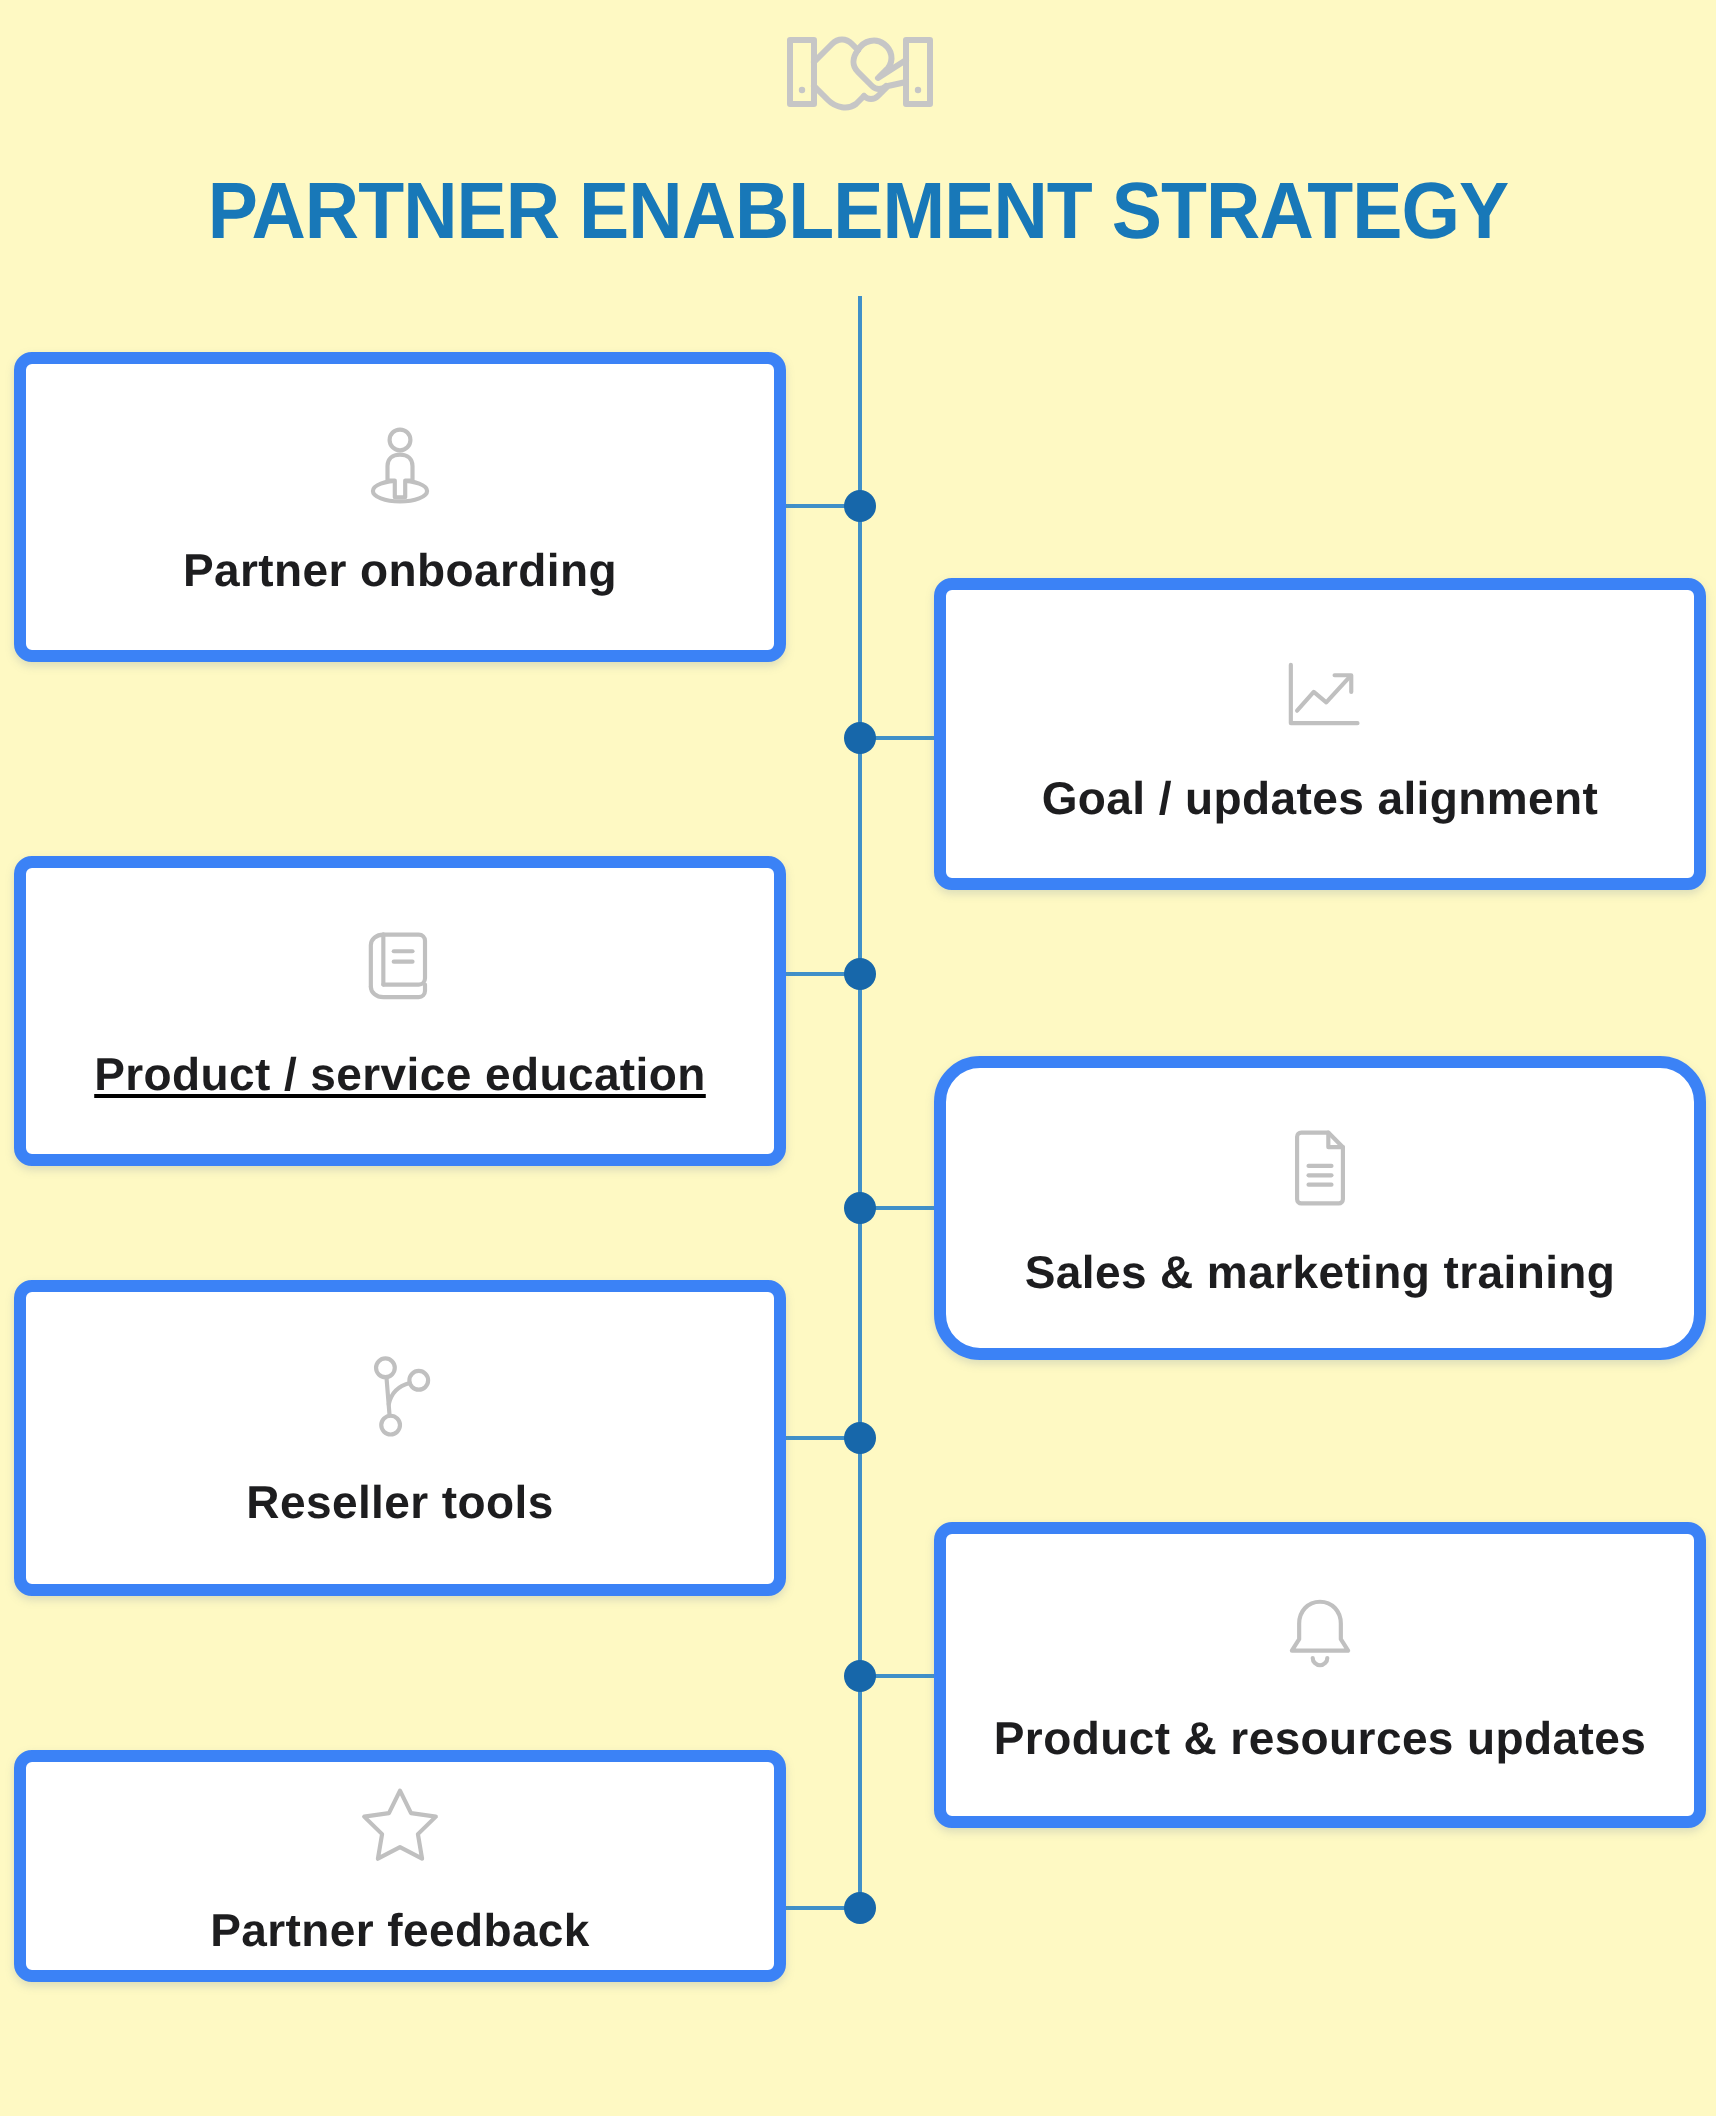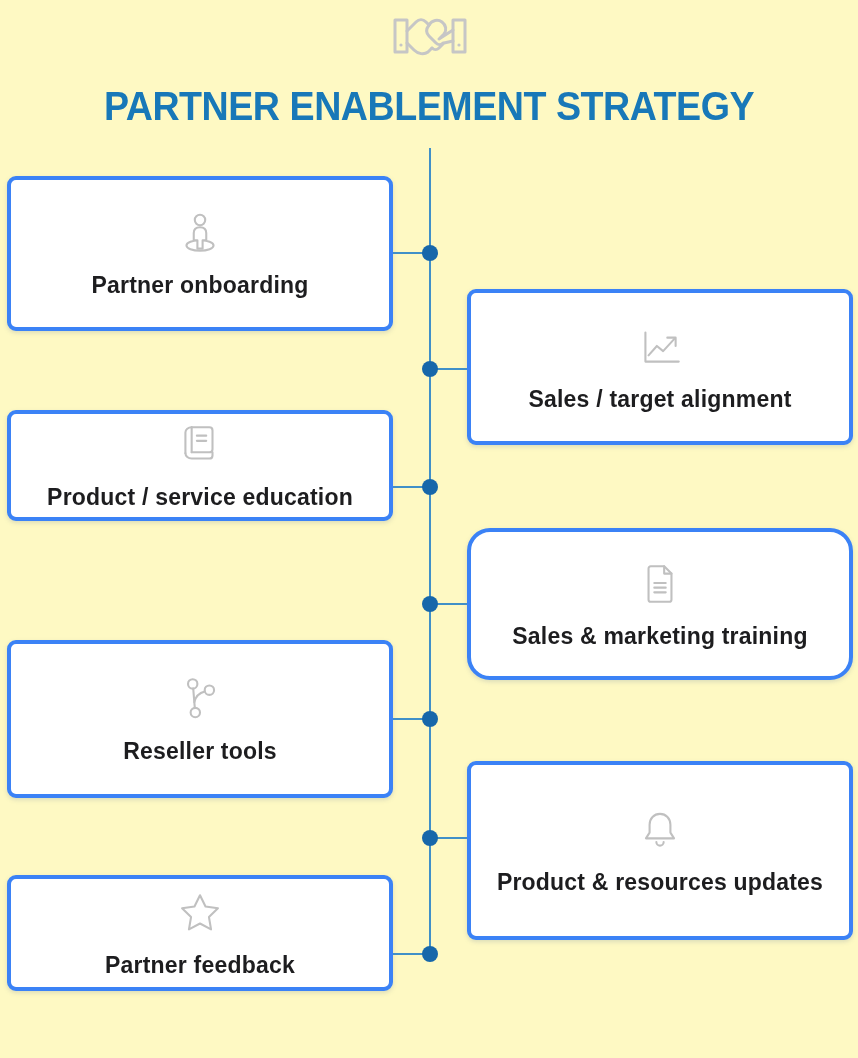--- a/index.html
+++ b/index.html
@@ -11,21 +11,21 @@
   .title{
     position:absolute;left:0;top:84px;width:858px;text-align:center;
     font-size:40px;font-weight:bold;letter-spacing:-0.5px;color:#1878b8;
     transform:scaleX(0.94);transform-origin:center;white-space:nowrap;
   }
   .vline{position:absolute;left:429px;top:148px;width:2px;height:806px;background:#4090c8;}
   .hconn{position:absolute;height:2px;background:#4090c8;}
   .dot{position:absolute;width:16px;height:16px;border-radius:50%;background:#1767aa;}
   .node{
     position:absolute;width:386px;background:#ffffff;
-    border:4px solid #3b82f6;border-radius:9px;box-sizing:border-box;
+    border:6px solid #3b82f6;border-radius:9px;box-sizing:border-box;
     box-shadow:0 2px 4px rgba(120,140,160,0.25);
     display:flex;flex-direction:column;align-items:center;justify-content:center;gap:14px;
   }
   .node .nicon{display:block;line-height:0;}
   .node .nlabel{
     font-size:23px;font-weight:bold;color:#1d1d1f;text-align:center;
     letter-spacing:0.2px;
   }
   .gicon{stroke:#c0c0c0;fill:none;stroke-width:2;stroke-linecap:round;stroke-linejoin:round;}
   .hand{stroke:#c6c6c6;fill:none;stroke-width:3;stroke-linecap:round;stroke-linejoin:round;}
@@ -83,24 +83,24 @@
   </div>
 
   <div class="node" style="left:467px;top:289px;height:156px;">
     <span class="nicon">
       <svg width="50" height="50" viewBox="0 0 48 48" class="gicon">
         <path d="M10 10 L10 38 L42 38"></path>
         <polyline points="13,32 21,23 27,28 38,16"></polyline>
         <path d="M31 15 L39 15 L39 23"></path>
       </svg>
     </span>
-    <div class="nlabel">Sales / target alignment</div>
+    <div class="nlabel">Goal / updates alignment</div>
   </div>
 
-  <div class="node" style="left:7px;top:410px;height:111px;">
+  <div class="node" style="left:7px;top:428px;height:155px;text-decoration:underline;">
     <span class="nicon">
       <svg width="50" height="50" viewBox="0 0 48 48" class="gicon">
         <path d="M16 7 L33 7 C34.7 7 36 8.3 36 10 L36 28 C36 29.7 34.7 31 33 31 L16 31"></path>
         <path d="M16 7 C12.7 7 10 9.2 10 12 L10 32"></path>
         <path d="M10 32 C10 34.8 12.7 37 16 37 L33 37 C34.7 37 36 35.7 36 34 L36 31"></path>
         <path d="M16 7 L16 31"></path>
         <path d="M21 15 L30 15"></path>
         <path d="M21 20 L30 20"></path>
       </svg>
     </span>
@@ -126,21 +126,21 @@
         <circle cx="17" cy="9.5" r="4.5"></circle>
         <circle cx="33" cy="15.5" r="4.5"></circle>
         <circle cx="19.5" cy="37" r="4.5"></circle>
         <path d="M17.5 14 L19 32.5"></path>
         <path d="M18.6 27 C20 20.5 24 18 28.6 16.8"></path>
       </svg>
     </span>
     <div class="nlabel">Reseller tools</div>
   </div>
 
-  <div class="node" style="left:467px;top:761px;height:179px;">
+  <div class="node" style="left:467px;top:761px;height:153px;">
     <span class="nicon">
       <svg width="50" height="50" viewBox="0 0 48 48" class="gicon">
         <path d="M24 8.5 C29.8 8.5 34 13 34 19 L34 26.5 L37.5 32 L10.5 32 L14 26.5 L14 19 C14 13 18.2 8.5 24 8.5 Z"></path>
         <path d="M20.5 35.5 C20.5 37.4 22.1 39 24 39 C25.9 39 27.5 37.4 27.5 35.5"></path>
       </svg>
     </span>
     <div class="nlabel">Product &amp; resources updates</div>
   </div>
 
   <div class="node" style="left:7px;top:875px;height:116px;">

